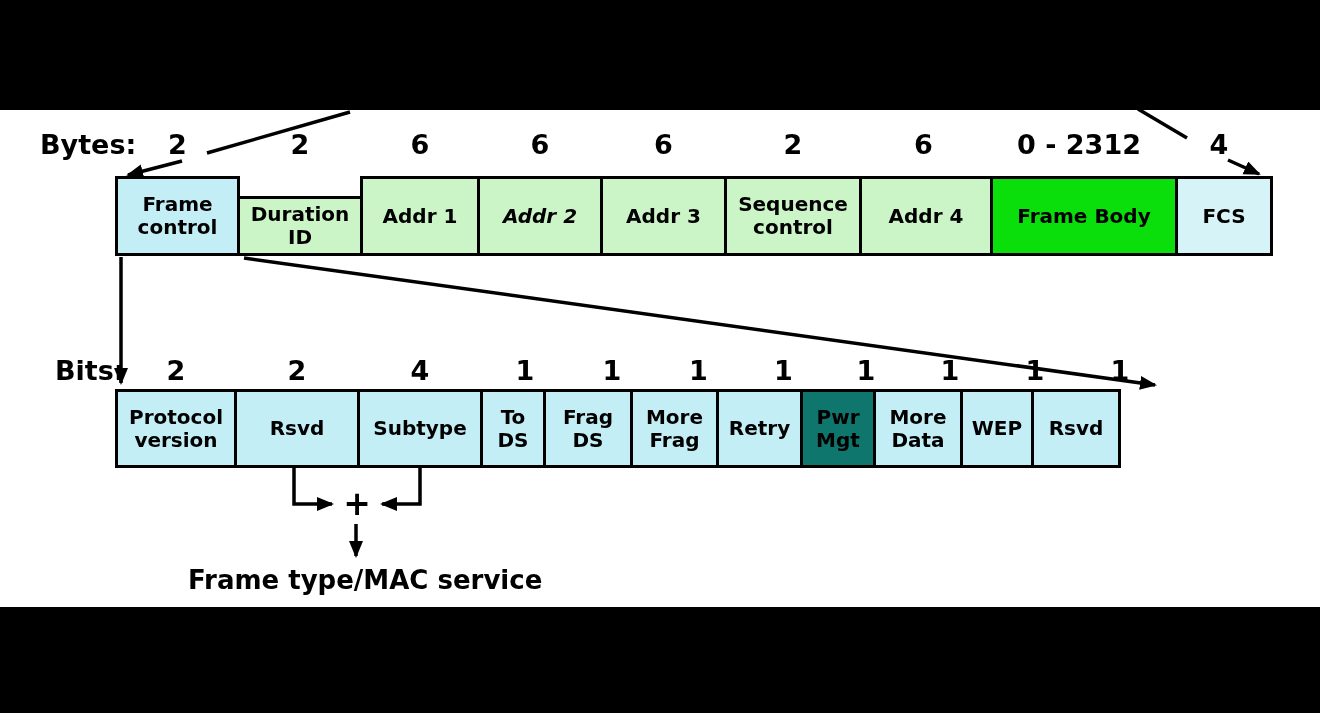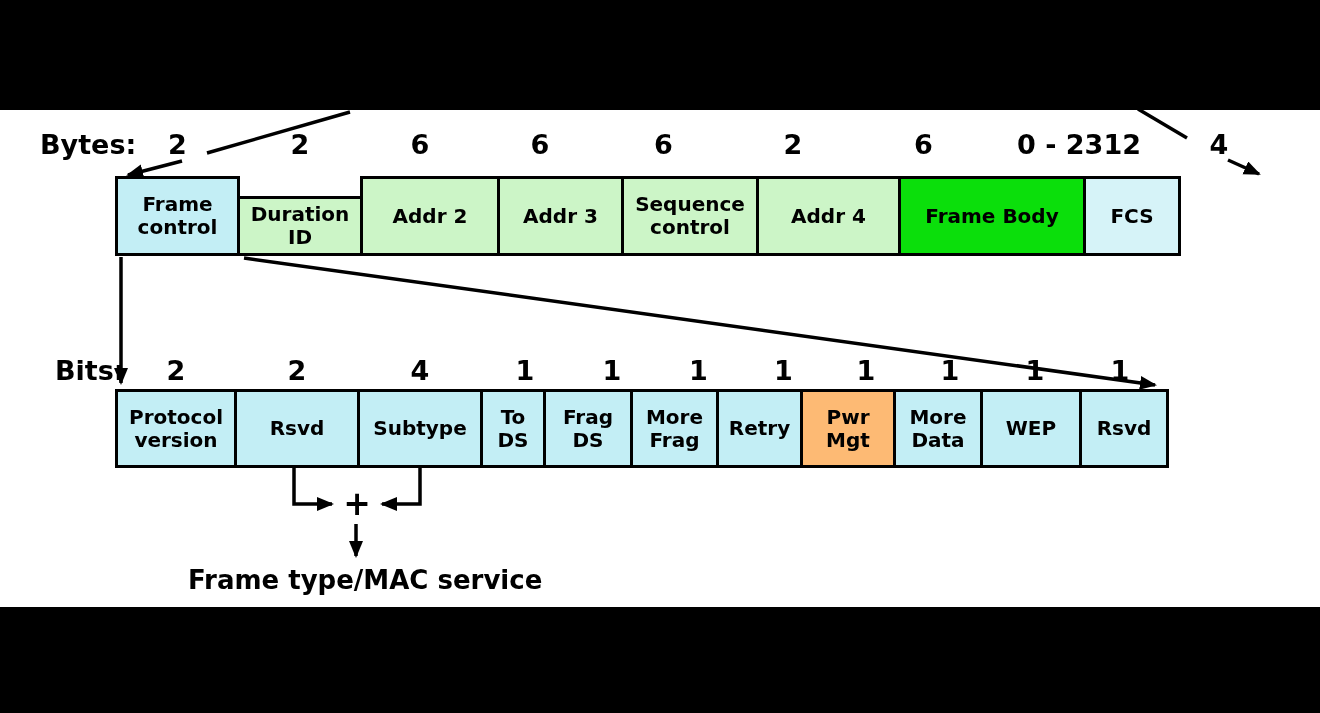--- a/index.html
+++ b/index.html
@@ -66,25 +66,26 @@
       <div class="size-label" style="width: 138px;">2</div>
       <div class="size-label" style="width: 129px;">6</div>
       <div class="size-label" style="width: 188px;">0 - 2312</div>
       <div class="size-label" style="width: 98px;">4</div>
     </div>
   <div class="field-row" id="byte-cells">
       <div class="cell" style="width: 125px; background: rgb(195, 238, 245);">Frame
 control</div>
       <div class="cell" style="width: 126px; background: rgb(204, 245, 199); margin-top: 20px;">Duration
 ID</div>
-      <div class="cell" style="width: 140px; background: rgb(204, 245, 199);">Addr 2</div>
+      <div class="cell" style="width: 120px; background: rgb(204, 245, 199);">Addr 1</div>
+      <div class="cell" style="width: 126px; background: rgb(204, 245, 199); font-style: italic;">Addr 2</div>
       <div class="cell" style="width: 127px; background: rgb(204, 245, 199);">Addr 3</div>
       <div class="cell" style="width: 138px; background: rgb(204, 245, 199);">Sequence
 control</div>
-      <div class="cell" style="width: 145px; background: rgb(204, 245, 199);">Addr 4</div>
+      <div class="cell" style="width: 134px; background: rgb(204, 245, 199);">Addr 4</div>
       <div class="cell" style="width: 188px; background: rgb(11, 223, 11);">Frame Body</div>
       <div class="cell" style="width: 98px; background: rgb(214, 243, 248);">FCS</div>
     </div>
 
   <div class="unit-label bits">Bits:</div>
   <div class="size-labels" id="bit-labels">
       <div class="size-label" style="width: 122px;">2</div>
       <div class="size-label" style="width: 126px;">2</div>
       <div class="size-label" style="width: 126px;">4</div>
       <div class="size-label" style="width: 90px;">1</div>
@@ -101,25 +102,25 @@
 version</div>
       <div class="cell" style="width: 126px; background: rgb(195, 238, 245);">Rsvd</div>
       <div class="cell" style="width: 126px; background: rgb(195, 238, 245);">Subtype</div>
       <div class="cell" style="width: 66px; background: rgb(195, 238, 245);">To
 DS</div>
       <div class="cell" style="width: 90px; background: rgb(195, 238, 245);">Frag
 DS</div>
       <div class="cell" style="width: 89px; background: rgb(195, 238, 245);">More
 Frag</div>
       <div class="cell" style="width: 87px; background: rgb(195, 238, 245);">Retry</div>
-      <div class="cell" style="width: 96px; background: #fdba74;">Pwr
+      <div class="cell" style="width: 76px; background: #0f766e;">Pwr
 Mgt</div>
       <div class="cell" style="width: 90px; background: rgb(195, 238, 245);">More
 Data</div>
-      <div class="cell" style="width: 102px; background: rgb(195, 238, 245);">WEP</div>
+      <div class="cell" style="width: 74px; background: rgb(195, 238, 245);">WEP</div>
       <div class="cell" style="width: 90px; background: rgb(195, 238, 245);">Rsvd</div>
     </div>
 
   <svg class="overlay" width="1320" height="713" viewBox="0 0 1320 713">
     <defs>
       <marker id="ah" markerUnits="userSpaceOnUse" markerWidth="18" markerHeight="16" refX="15" refY="7" orient="auto">
         <path d="M0,0 L17,7 L0,14 Z" fill="#000"></path>
       </marker>
     </defs>
 

